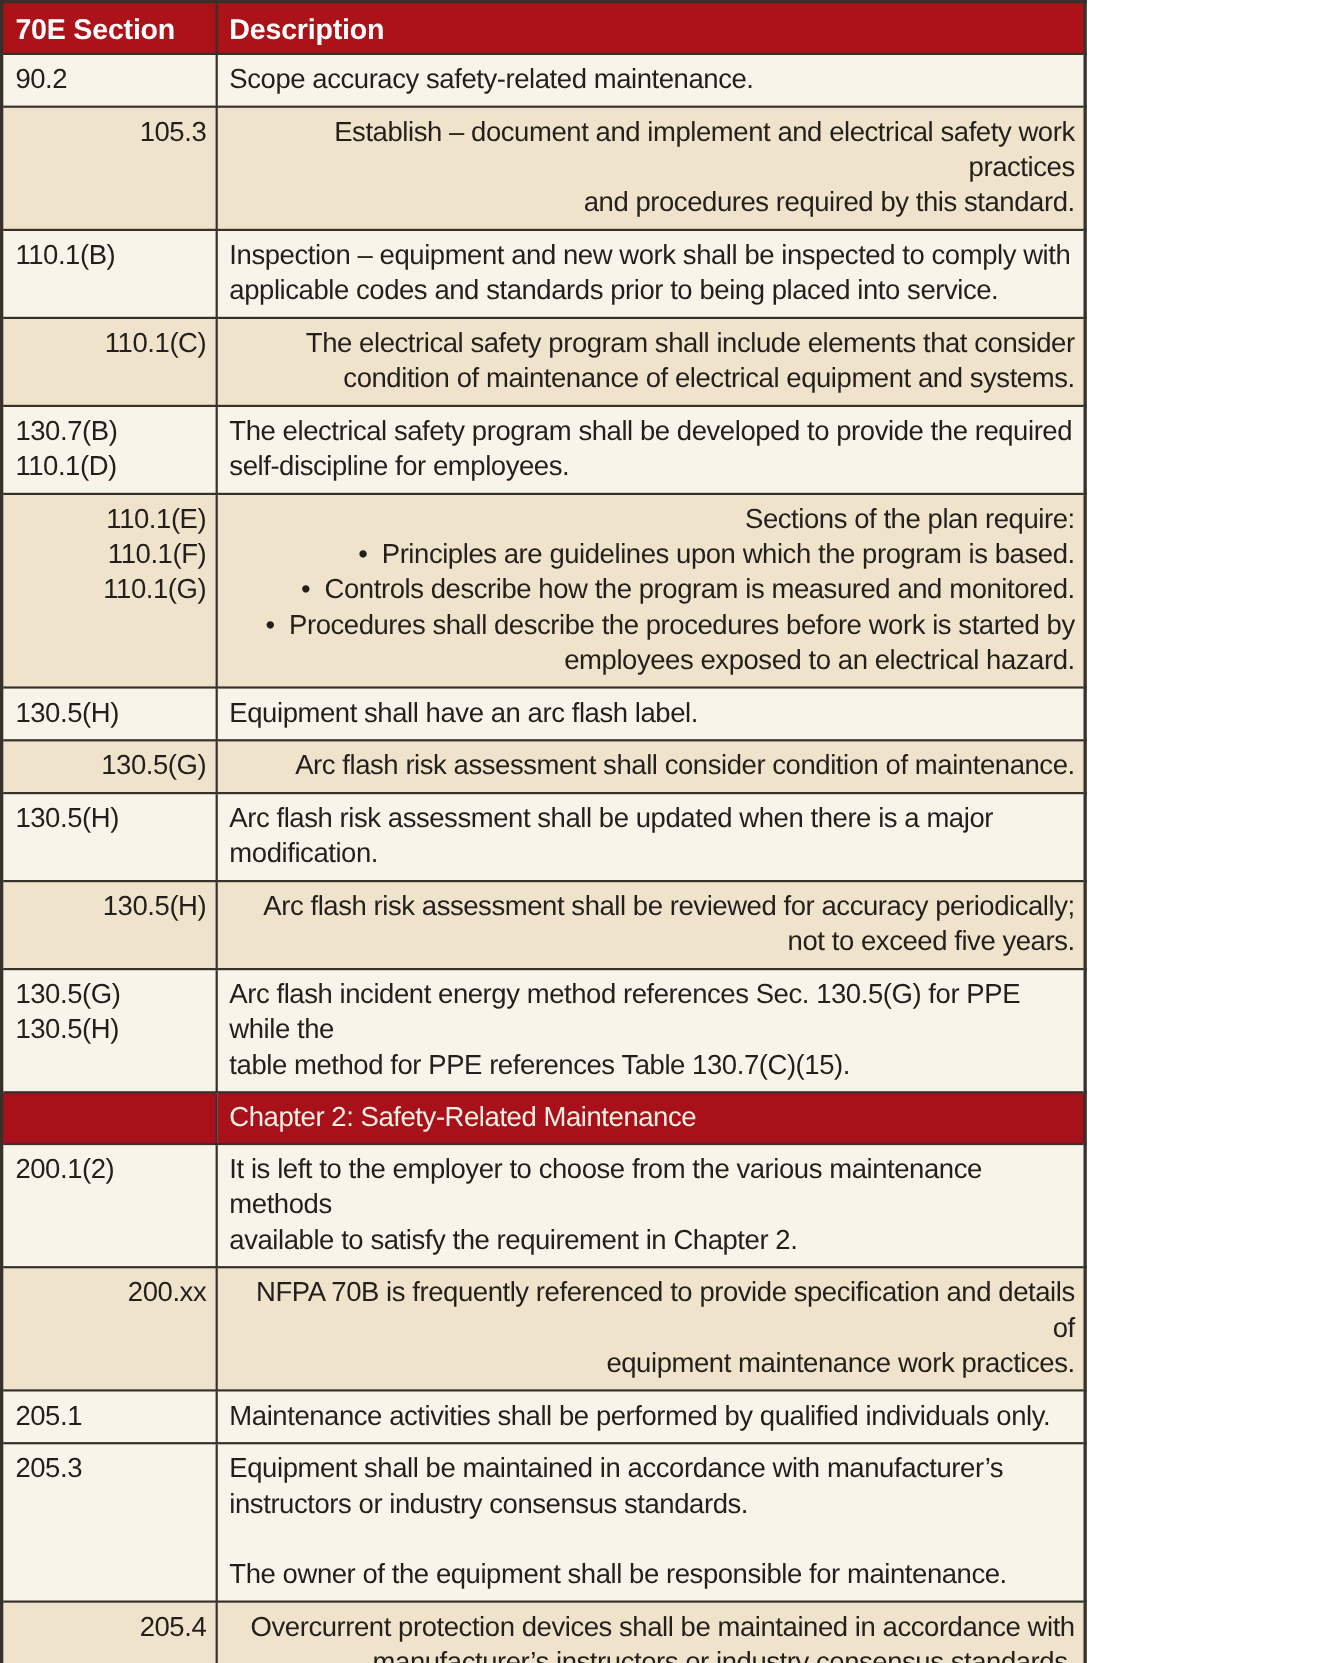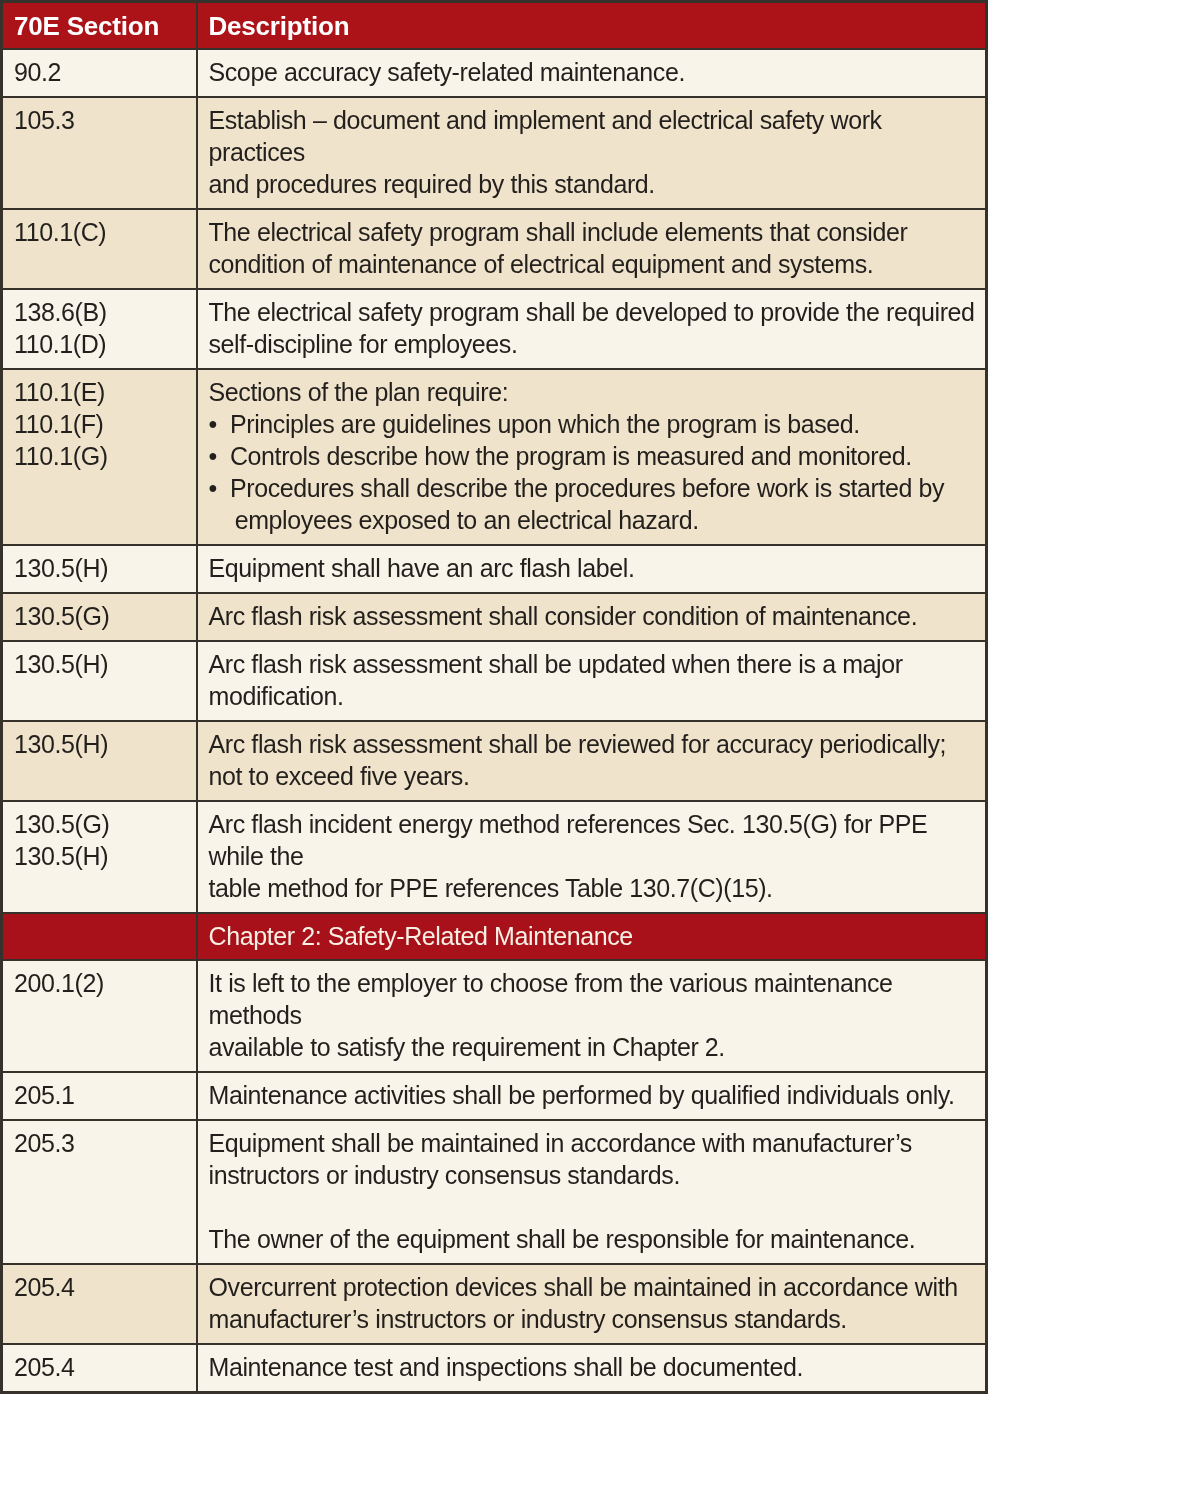--- a/index.html
+++ b/index.html
@@ -43,21 +43,21 @@
     vertical-align: top;
     font-size: 25px;
     line-height: 32px;
     color: var(--text);
     letter-spacing: -0.4px;
     padding: 6px 8px 8px 11px;
     white-space: pre-wrap;
     overflow: hidden;
   }
   tr.light td { background: var(--light-row); }
-  tr.beige td { background: var(--beige-row); }
+  tr.beige td { background: var(--beige-row); text-align: right; }
   tr.band td {
     background: var(--band-bg);
     color: var(--band-text);
     padding-top: 6px;
     padding-bottom: 7px;
     margin-left: 43px;
   }
 </style>
 </head>
 <body>
@@ -76,27 +76,32 @@
   <tbody>
       <tr class="light">
         <td class="section-cell">90.2</td>
         <td class="desc-cell">Scope accuracy safety-related maintenance.</td>
       </tr>
       <tr class="beige">
         <td class="section-cell">105.3</td>
         <td class="desc-cell">Establish – document and implement and electrical safety work practices
 and procedures required by this standard.</td>
       </tr>
+      <tr class="light">
+        <td class="section-cell">110.1(B)</td>
+        <td class="desc-cell">Inspection – equipment and new work shall be inspected to comply with
+applicable codes and standards prior to being placed into service.</td>
+      </tr>
       <tr class="beige">
         <td class="section-cell">110.1(C)</td>
         <td class="desc-cell">The electrical safety program shall include elements that consider
 condition of maintenance of electrical equipment and systems.</td>
       </tr>
       <tr class="light">
-        <td class="section-cell">138.6(B)
+        <td class="section-cell">130.7(B)
 110.1(D)</td>
         <td class="desc-cell">The electrical safety program shall be developed to provide the required
 self-discipline for employees.</td>
       </tr>
       <tr class="beige">
         <td class="section-cell">110.1(E)
 110.1(F)
 110.1(G)</td>
         <td class="desc-cell">Sections of the plan require:
 •  Principles are guidelines upon which the program is based.
@@ -129,20 +134,25 @@
       </tr>
       <tr class="band">
         <td class="section-cell"></td>
         <td class="desc-cell">Chapter 2: Safety-Related Maintenance</td>
       </tr>
       <tr class="light">
         <td class="section-cell">200.1(2)</td>
         <td class="desc-cell">It is left to the employer to choose from the various maintenance methods
 available to satisfy the requirement in Chapter 2.</td>
       </tr>
+      <tr class="beige">
+        <td class="section-cell">200.xx</td>
+        <td class="desc-cell">NFPA 70B is frequently referenced to provide specification and details of
+equipment maintenance work practices.</td>
+      </tr>
       <tr class="light">
         <td class="section-cell">205.1</td>
         <td class="desc-cell">Maintenance activities shall be performed by qualified individuals only.</td>
       </tr>
       <tr class="light">
         <td class="section-cell">205.3</td>
         <td class="desc-cell">Equipment shall be maintained in accordance with manufacturer’s
 instructors or industry consensus standards.
 
 The owner of the equipment shall be responsible for maintenance.</td>

